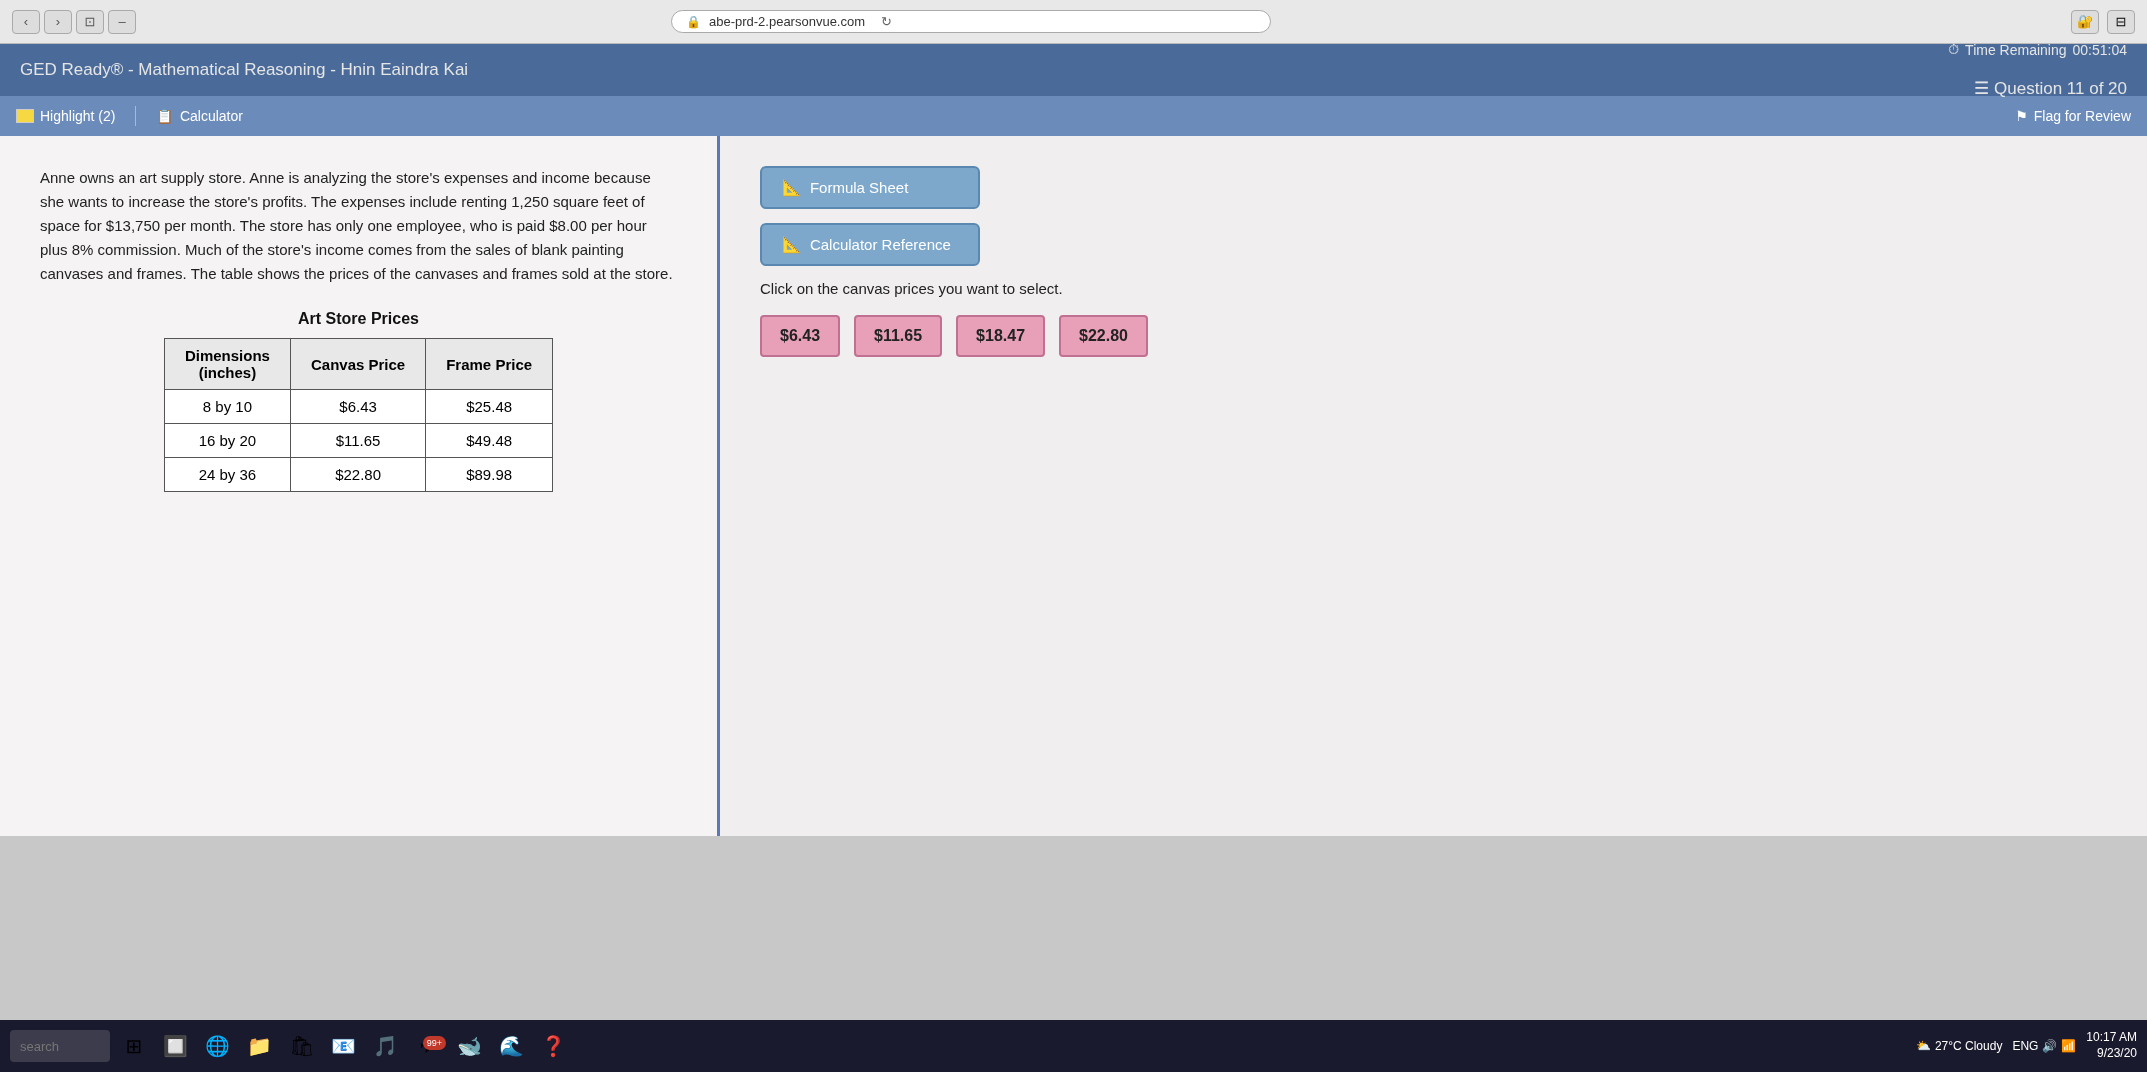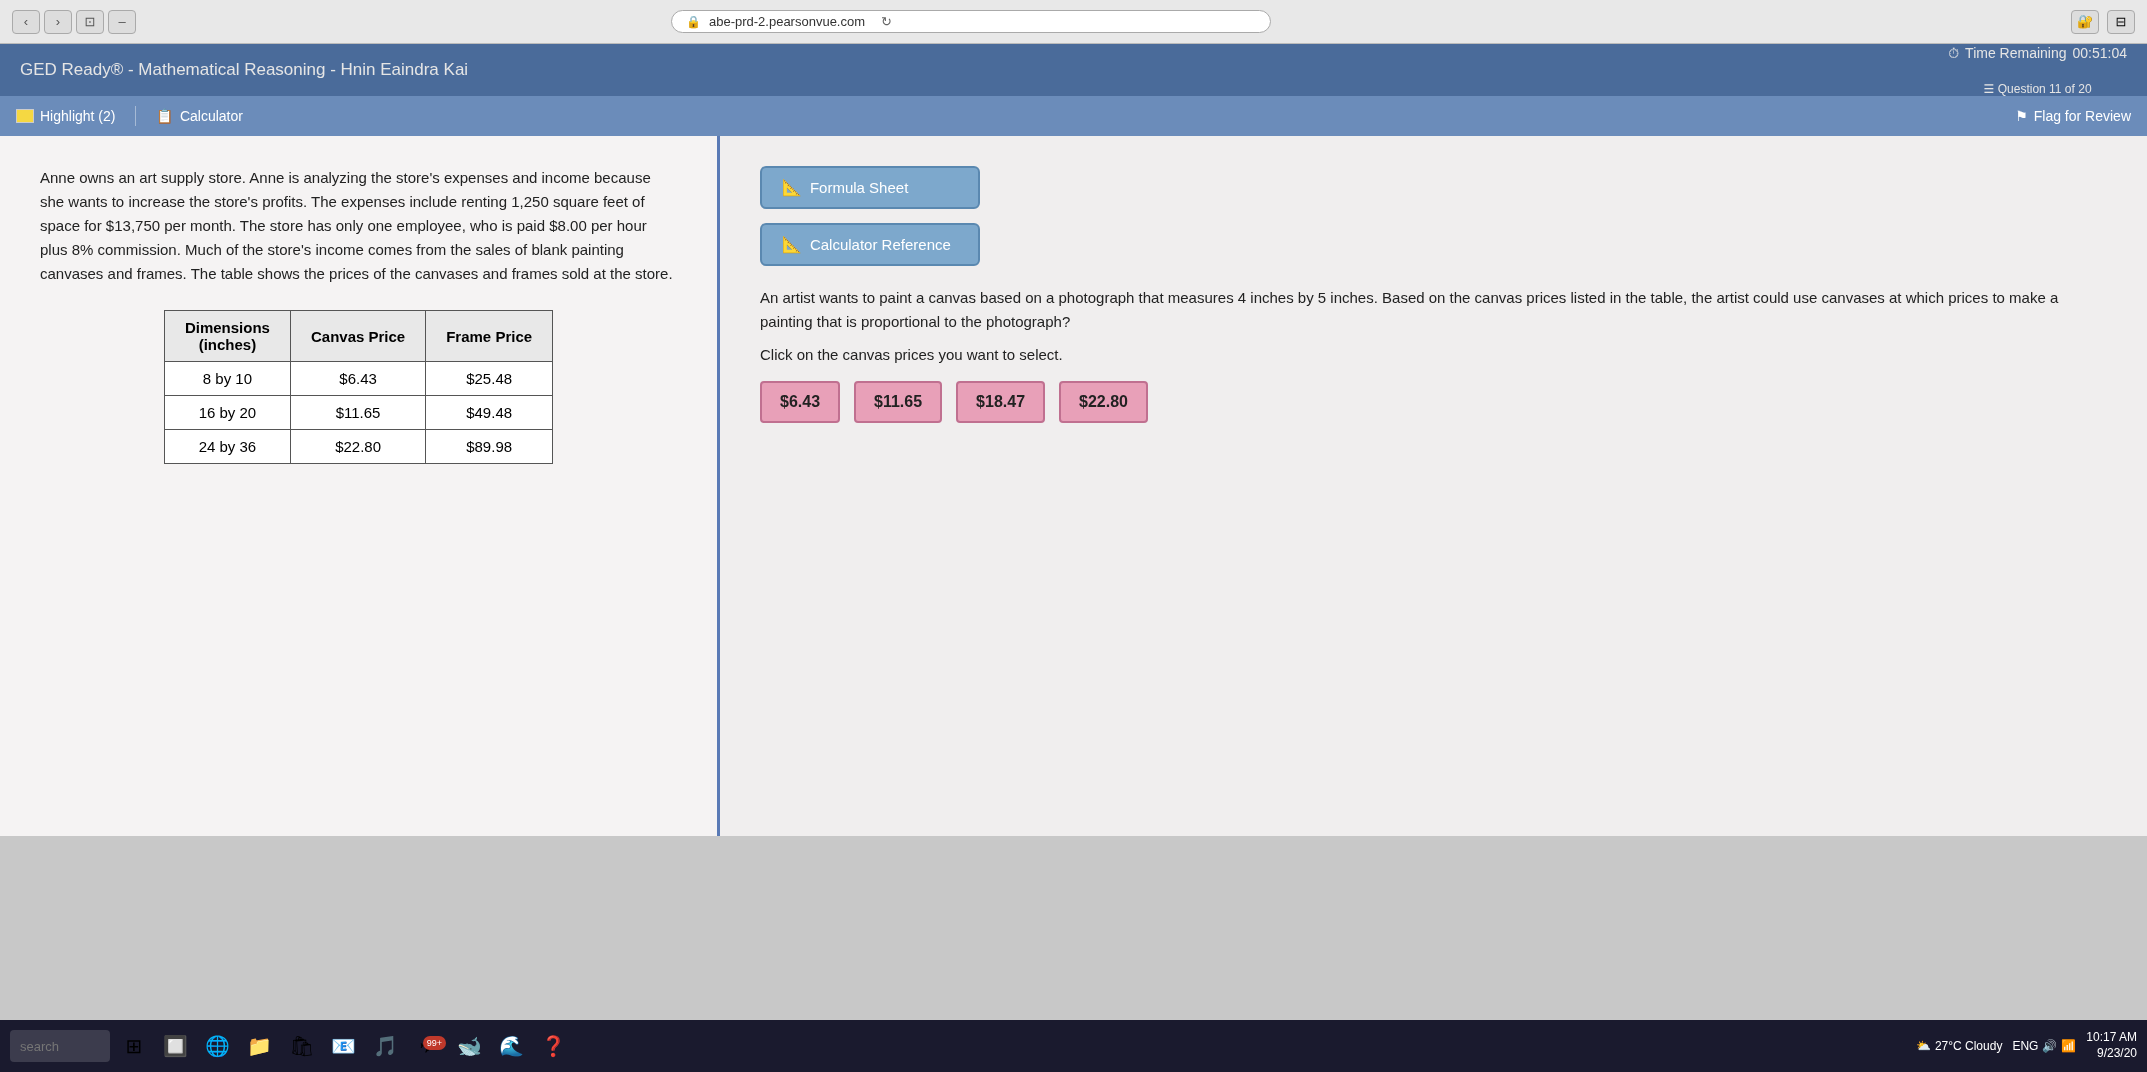--- a/index.html
+++ b/index.html
@@ -72,21 +72,21 @@
     }
     .app-title {
       font-size: 17px;
       font-weight: normal;
     }
     .header-right {
       text-align: right;
       font-size: 14px;
     }
     .time-remaining { display: flex; align-items: center; gap: 6px; }
-    .question-info { font-size: 12px; margin-top: 20px; text-align: center; }
+    .question-info { font-size: 17px; margin-top: 20px; }
 
     
     .toolbar {
       background: #6b8cba;
       padding: 6px 16px;
       display: flex;
       align-items: center;
       gap: 16px;
       height: 40px;
     }
@@ -326,20 +326,21 @@
     <span>⚑</span>
     <span>Flag for Review</span>
   </div>
 </div>
 
 <div class="main-content">
 
   <div class="left-panel">
     <p class="passage-text">Anne owns an art supply store. Anne is analyzing the store's expenses and income because she wants to increase the store's profits. The expenses include renting 1,250 square feet of space for $13,750 per month. The store has only one employee, who is paid $8.00 per hour plus 8% commission. Much of the store's income comes from the sales of blank painting canvases and frames. The table shows the prices of the canvases and frames sold at the store.</p>
 
+    <div class="table-title">Art Store Prices</div>
 
     <table class="art-table">
       <thead>
         <tr>
           <th>Dimensions<br>(inches)</th>
           <th>Canvas Price</th>
           <th>Frame Price</th>
         </tr>
       </thead>
       <tbody>
@@ -366,21 +367,20 @@
     <button class="resource-btn">
       <span class="resource-btn-icon">📐</span>
       <span>Formula Sheet</span>
     </button>
 
     <button class="resource-btn">
       <span class="resource-btn-icon">📐</span>
       <span>Calculator Reference</span>
     </button>
 
-    <p class="question-text">An artist wants to paint a canvas based on a photograph that measures 4 inches by 5 inches. Based on the canvas prices listed in the table, the artist could use canvases at which prices to make a painting that is proportional to the photograph?</p>
     <p class="click-instruction">Click on the canvas prices you want to select.</p>
 
     <div class="answer-buttons">
       <button class="answer-btn">$6.43</button>
       <button class="answer-btn">$11.65</button>
       <button class="answer-btn">$18.47</button>
       <button class="answer-btn">$22.80</button>
     </div>
   </div>
 

